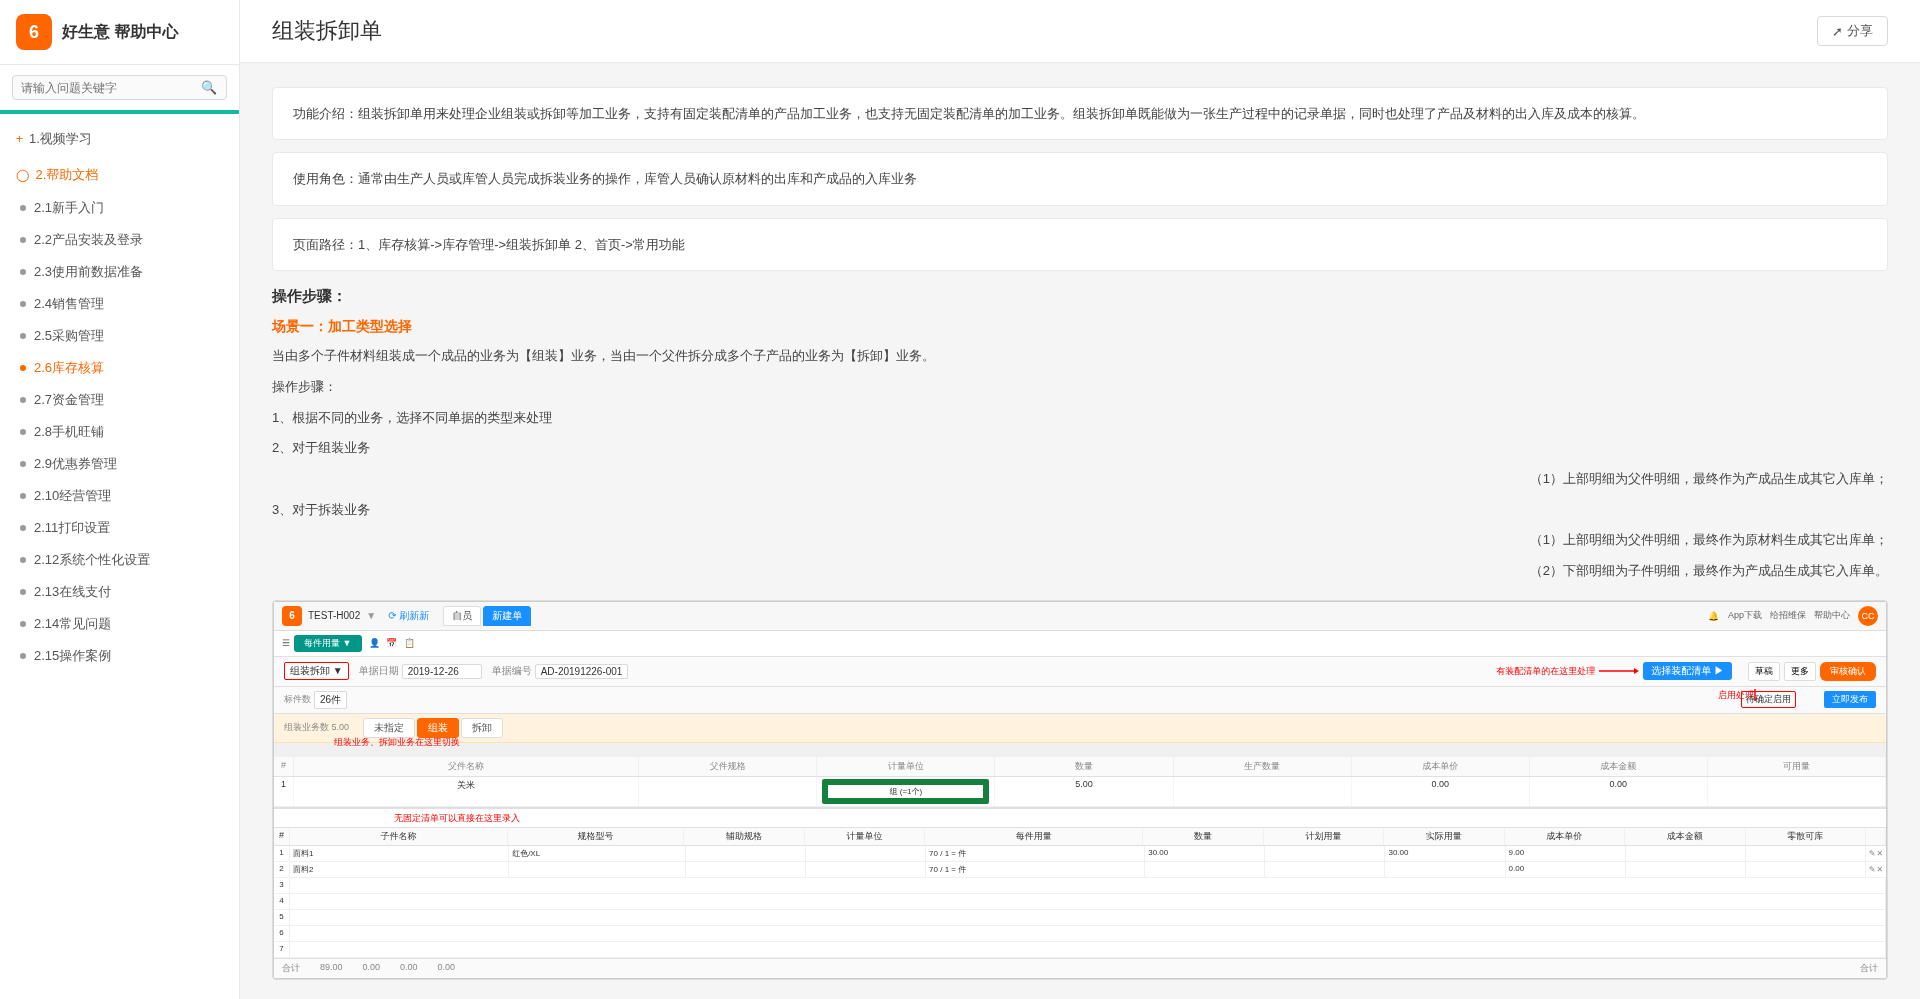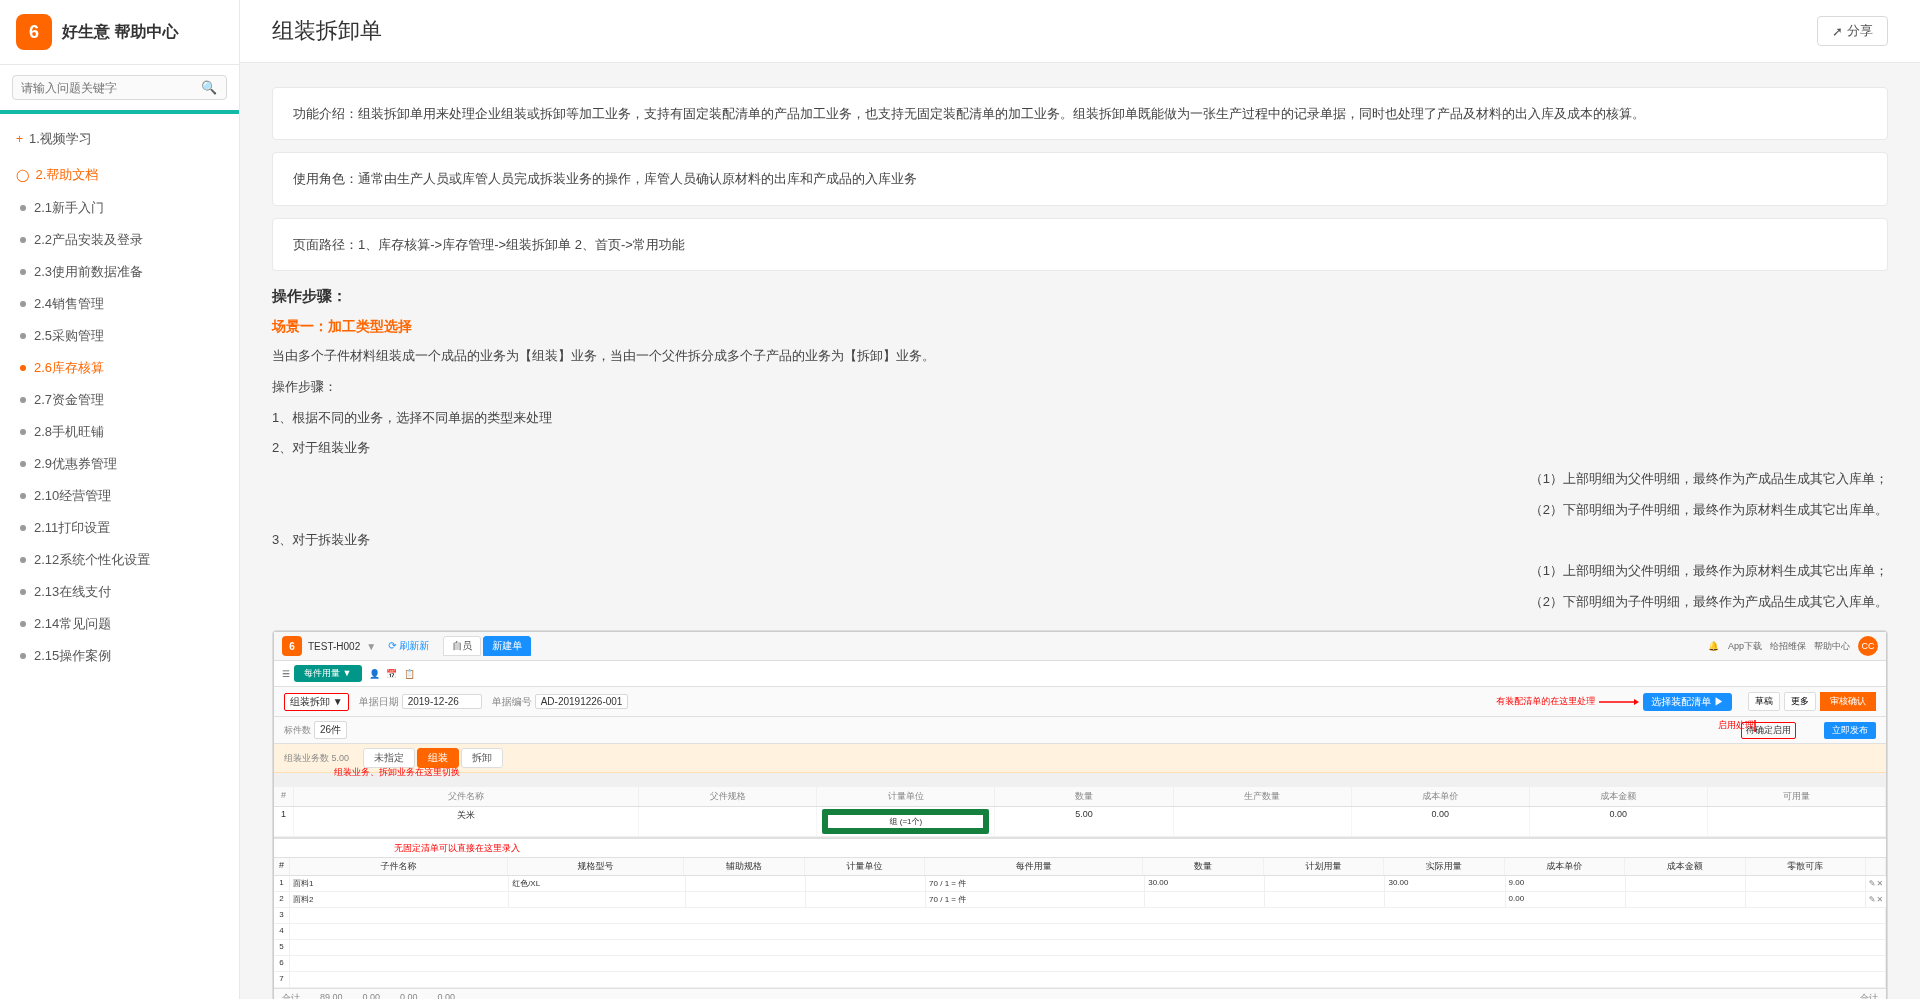--- a/index.html
+++ b/index.html
@@ -418,21 +418,20 @@
     <div class="step-text">
       <span>当由多个子件材料组装成一个成品的业务为【组装】业务，当由一个父件拆分成多个子产品的业务为【拆卸】业务。</span>
     </div>
 
     <div class="step-text">操作步骤：</div>
 
     <div class="step-text">1、根据不同的业务，选择不同单据的类型来处理</div>
 
     <div class="step-text">2、对于组装业务</div>
     <div class="step-text indent1">（1）上部明细为父件明细，最终作为产成品生成其它入库单；</div>
-    <div class="step-text indent1">（2）下部明细为子件明细，最终作为原材料生成其它出库单。</div>
 
     <div class="step-text">3、对于拆装业务</div>
     <div class="step-text indent1">（1）上部明细为父件明细，最终作为原材料生成其它出库单；</div>
     <div class="step-text indent1">（2）下部明细为子件明细，最终作为产成品生成其它入库单。</div>
 
     <div class="screenshot-container">
       <div class="ss-wrap" style="position:relative;">
 
         <div class="ss-topbar">
           <div class="ss-logo">6</div>
@@ -482,21 +481,21 @@
             <span style="color:#f00;font-size:9px;white-space:nowrap;">有装配清单的在这里处理</span>
             <svg width="40" height="12" style="overflow:visible;">
               <line x1="0" y1="6" x2="35" y2="6" stroke="#f00" stroke-width="1.5"></line>
               <polygon points="35,3 40,6 35,9" fill="#f00"></polygon>
             </svg>
             <button class="ss-select-btn">选择装配清单 ▶</button>
           </div>
           <div style="display:flex;gap:4px;margin-left:6px;">
             <button style="background:#fff;border:1px solid #ddd;padding:2px 6px;font-size:9px;border-radius:2px;cursor:pointer;">草稿</button>
             <button style="background:#fff;border:1px solid #ddd;padding:2px 6px;font-size:9px;border-radius:2px;cursor:pointer;">更多</button>
-            <button style="background:#f60;color:#fff;border:none;padding:2px 10px;font-size:9px;border-radius:0;cursor:pointer;">审核确认</button>
+            <button style="background:#f60;color:#fff;border:none;padding:2px 10px;font-size:9px;border-radius:6px;cursor:pointer;">审核确认</button>
           </div>
         </div>
 
         <div style="background:#fafafa;border-bottom:1px solid #e0e0e0;padding:4px 10px;display:flex;align-items:center;gap:10px;font-size:9px;position:relative;">
           <div class="ss-field">
             <span class="ss-field-label">标件数</span>
             <div class="ss-field-value" style="min-width:30px;">26件</div>
           </div>
 
           <div style="position:absolute;right:130px;top:2px;display:flex;flex-direction:row;align-items:center;">

